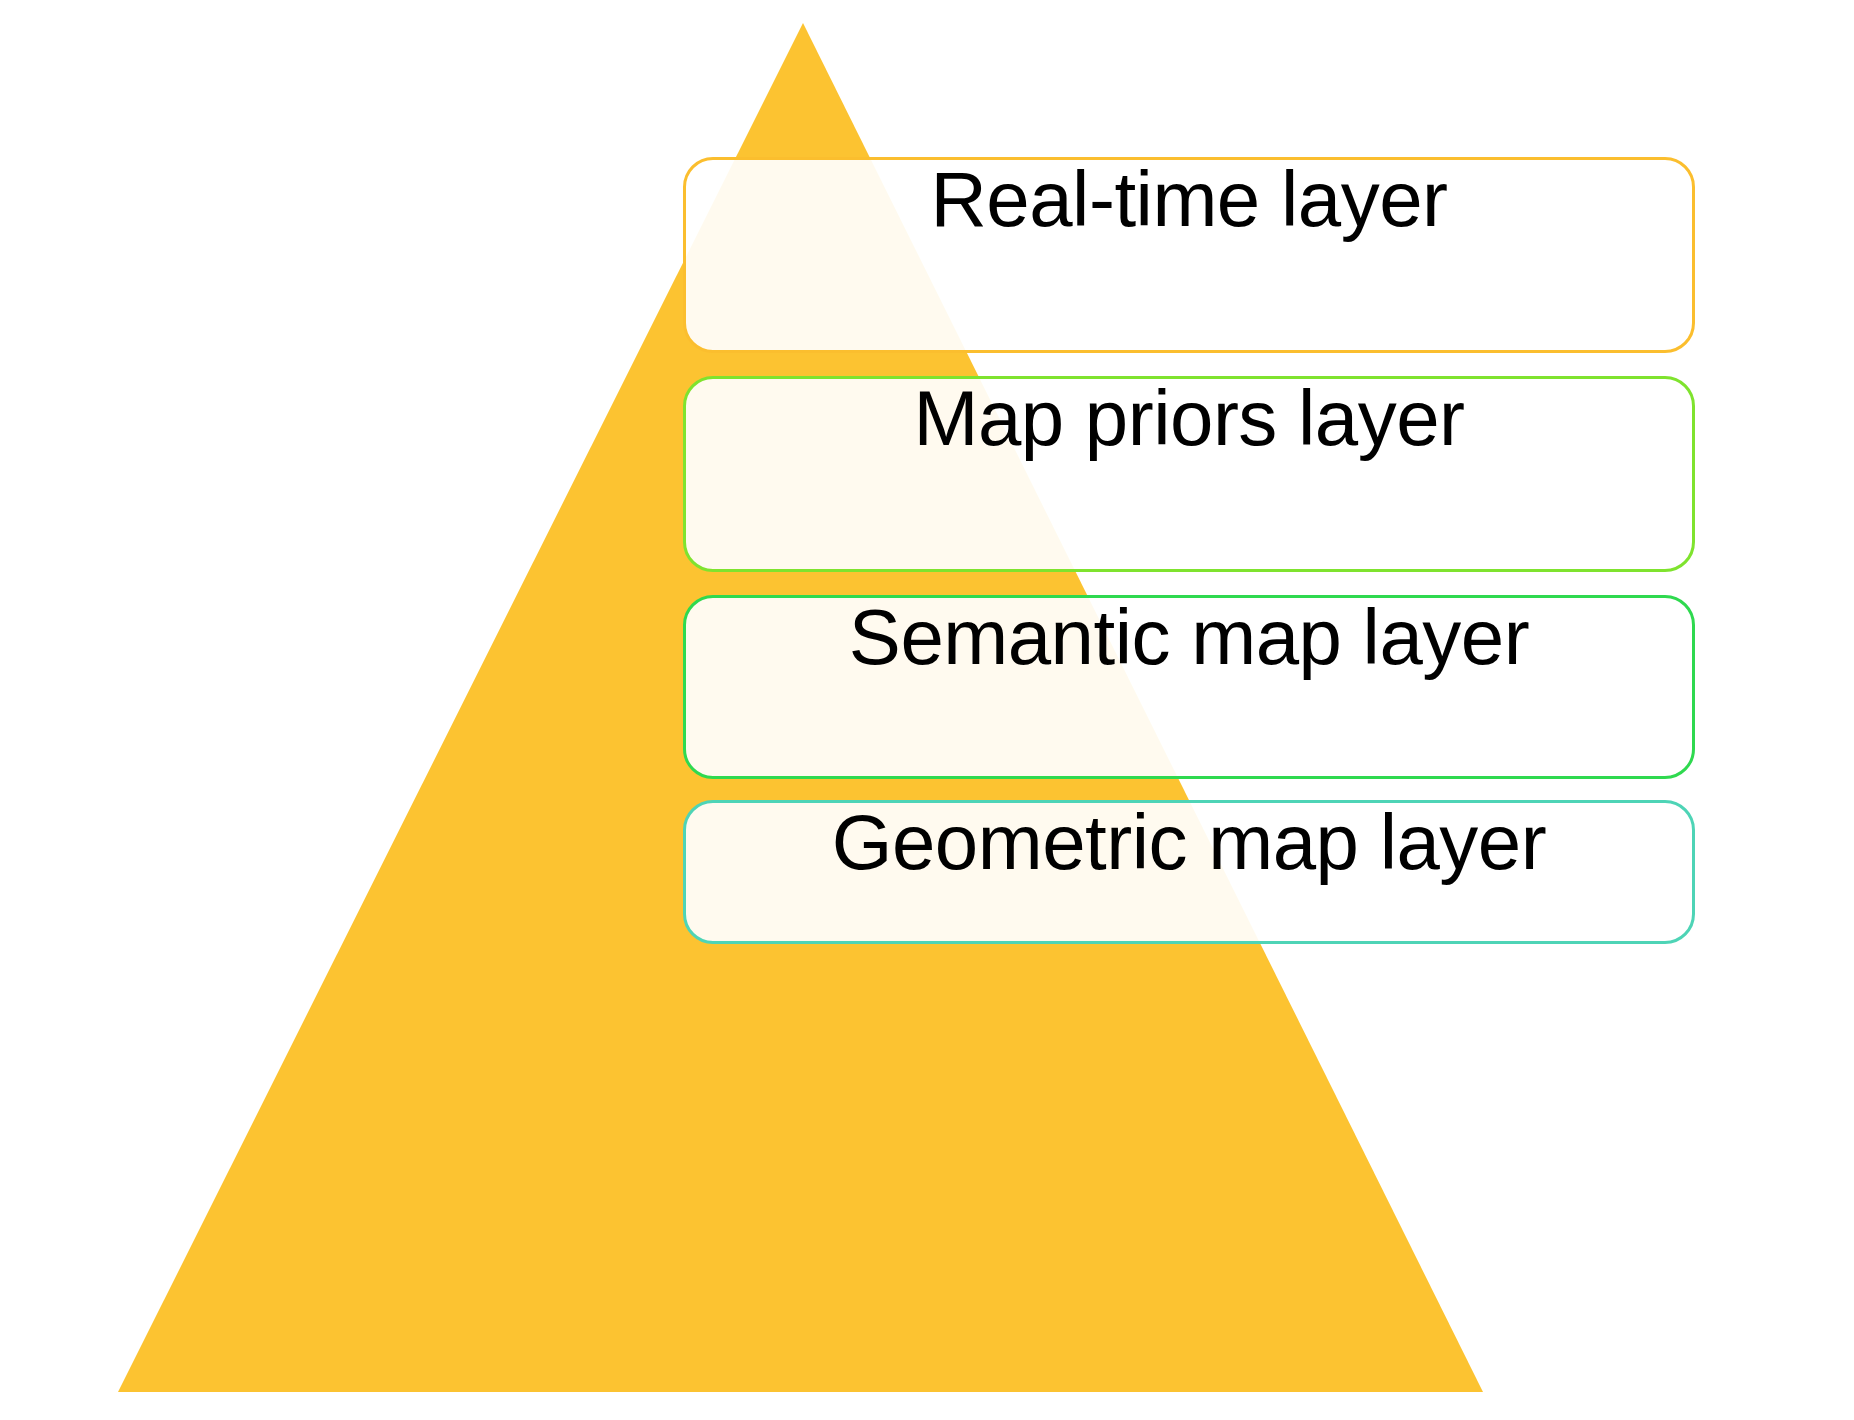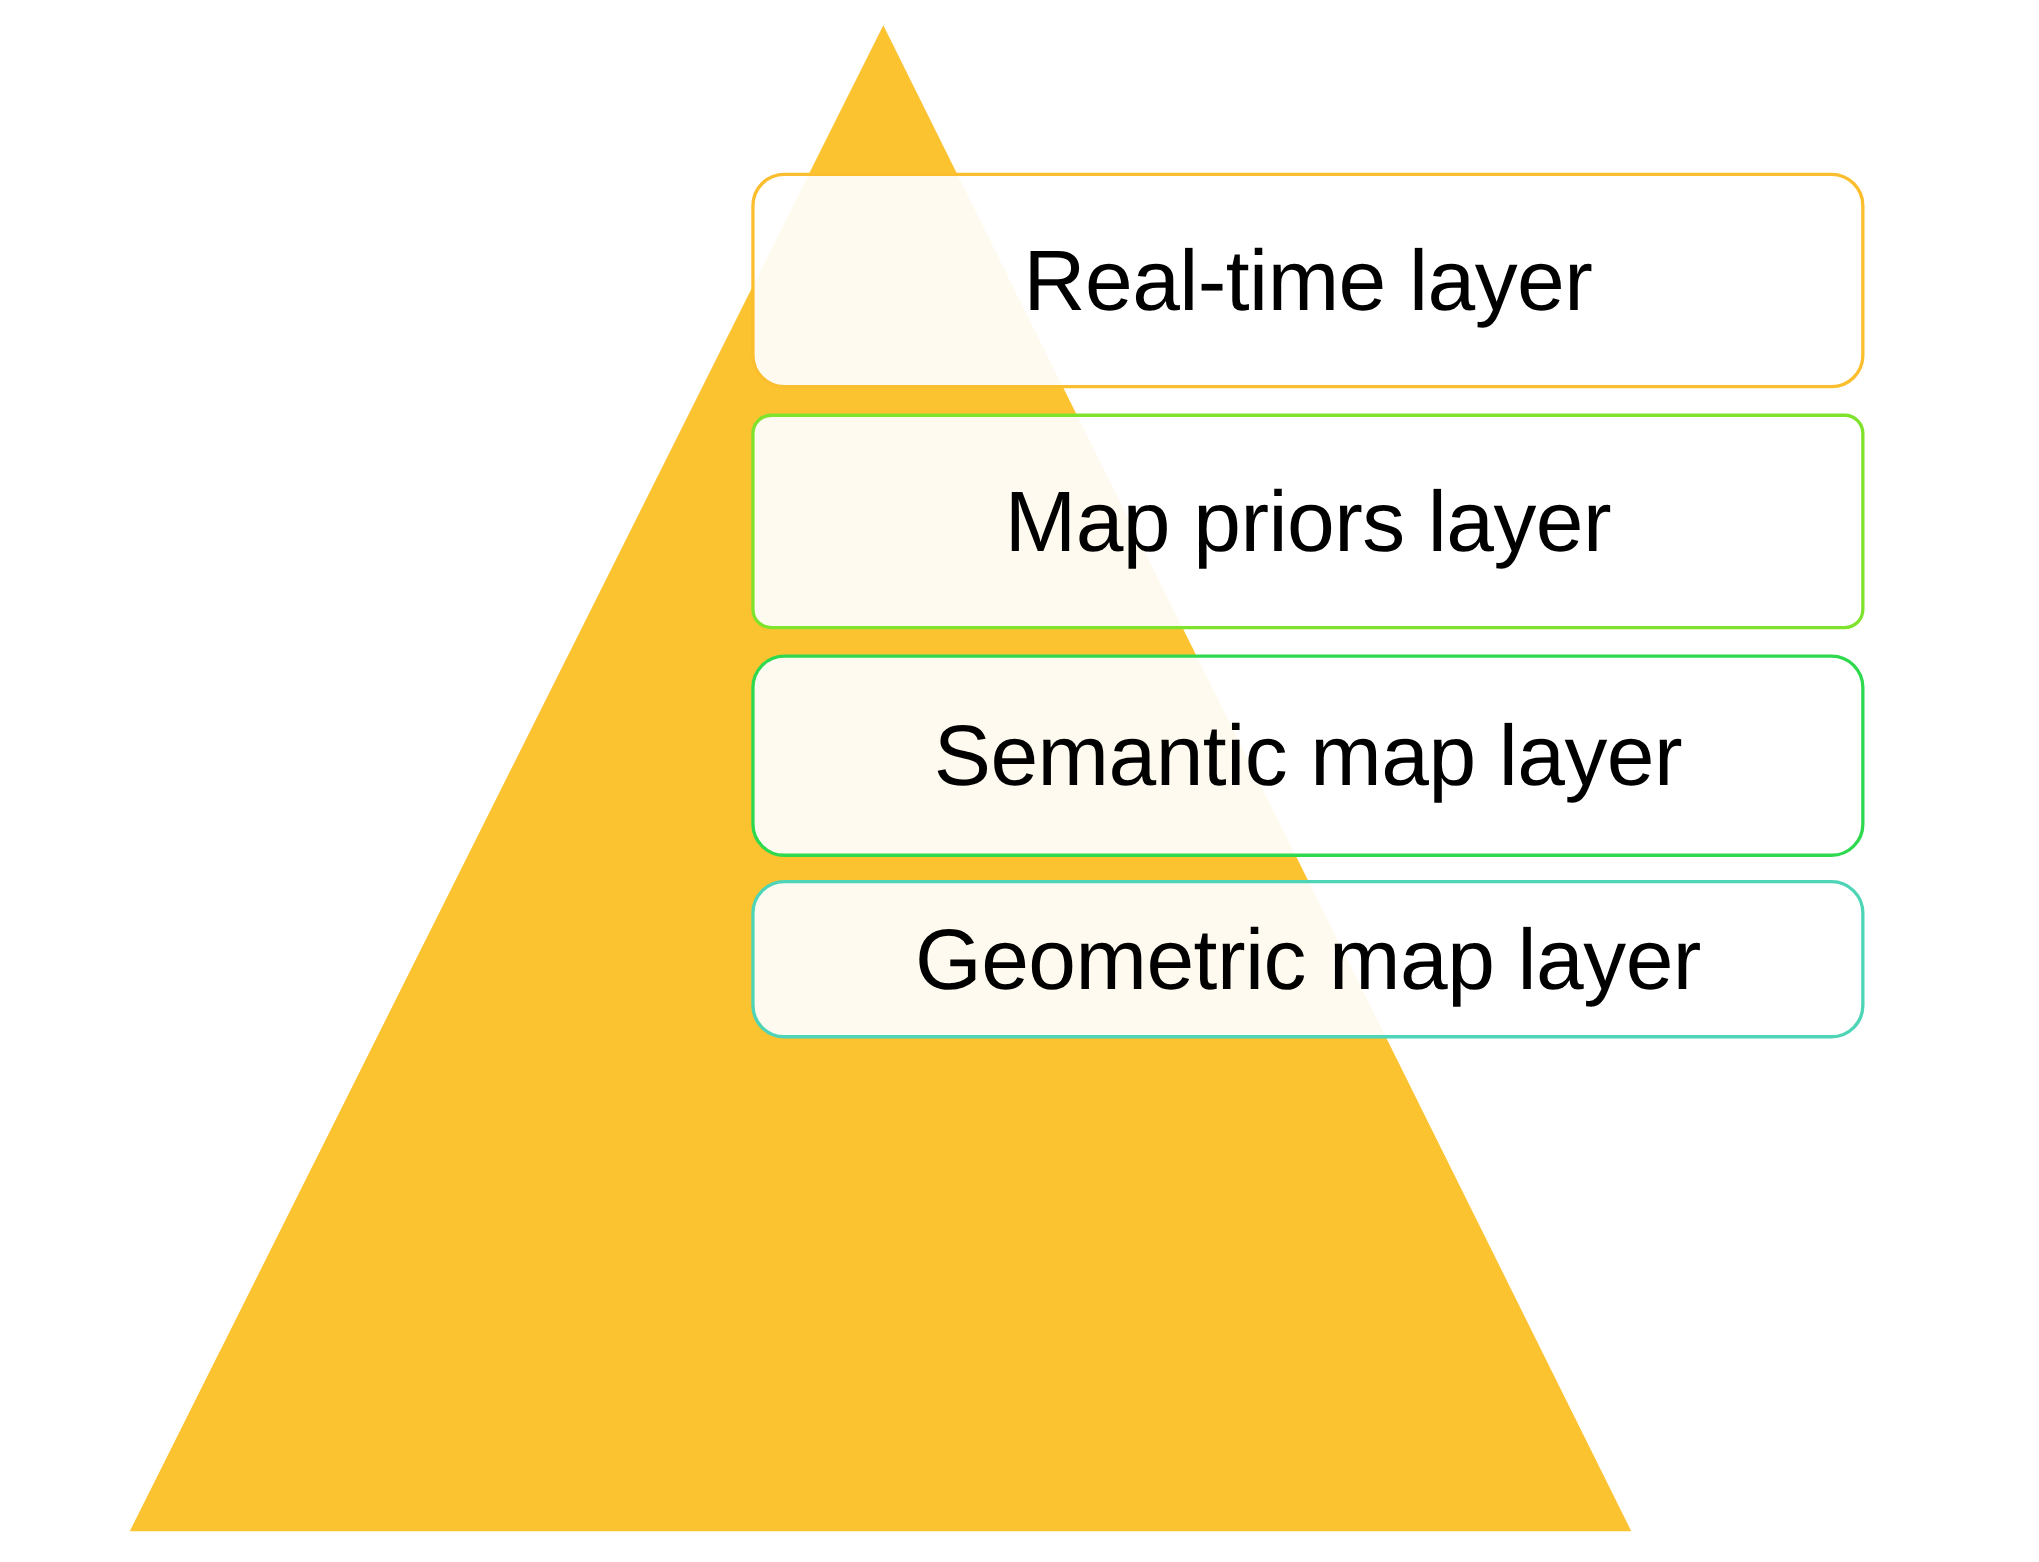--- a/index.html
+++ b/index.html
@@ -25,21 +25,21 @@
     height: 1420px;
   }
   .layer-box {
     position: absolute;
     box-sizing: border-box;
     border-style: solid;
     border-width: 3px;
     border-radius: 30px;
     background: rgba(255, 255, 255, 0.92);
     display: flex;
-    align-items: center;
+    align-items: flex-start;
     justify-content: center;
   }
   .layer-label {
     font-family: "Liberation Sans", sans-serif;
     color: #000000;
     font-size: 78px;
     font-weight: 400;
     line-height: 1;
     letter-spacing: -0.5px;
     white-space: nowrap;
@@ -57,21 +57,21 @@
 <div id="stage" style="background: rgb(255, 255, 255);">
 
   <svg id="pyramid-svg" viewBox="0 0 1854 1420" aria-hidden="true">
     <polygon id="pyramid-poly" points="803,23 1483,1392 118,1392" fill="#FCC331"></polygon>
   </svg>
 
   <div class="layer-box" id="layer-real-time" style="border-color: rgb(251, 190, 46); background: rgba(255, 255, 255, 0.92);">
     <span class="layer-label" style="color: rgb(0, 0, 0);">Real-time layer</span>
   </div>
 
-  <div class="layer-box" id="layer-map-priors" style="border-color: rgb(127, 227, 46); background: rgba(255, 255, 255, 0.92); border-radius: 18px;">
+  <div class="layer-box" id="layer-map-priors" style="border-color: rgb(127, 227, 46); background: rgba(255, 255, 255, 0.92);">
     <span class="layer-label" style="color: rgb(0, 0, 0);">Map priors layer</span>
   </div>
 
   <div class="layer-box" id="layer-semantic" style="border-color: rgb(47, 217, 79); background: rgba(255, 255, 255, 0.92);">
     <span class="layer-label" style="color: rgb(0, 0, 0);">Semantic map layer</span>
   </div>
 
   <div class="layer-box" id="layer-geometric" style="border-color: rgb(78, 212, 182); background: rgba(255, 255, 255, 0.92);">
     <span class="layer-label" style="color: rgb(0, 0, 0);">Geometric map layer</span>
   </div>

